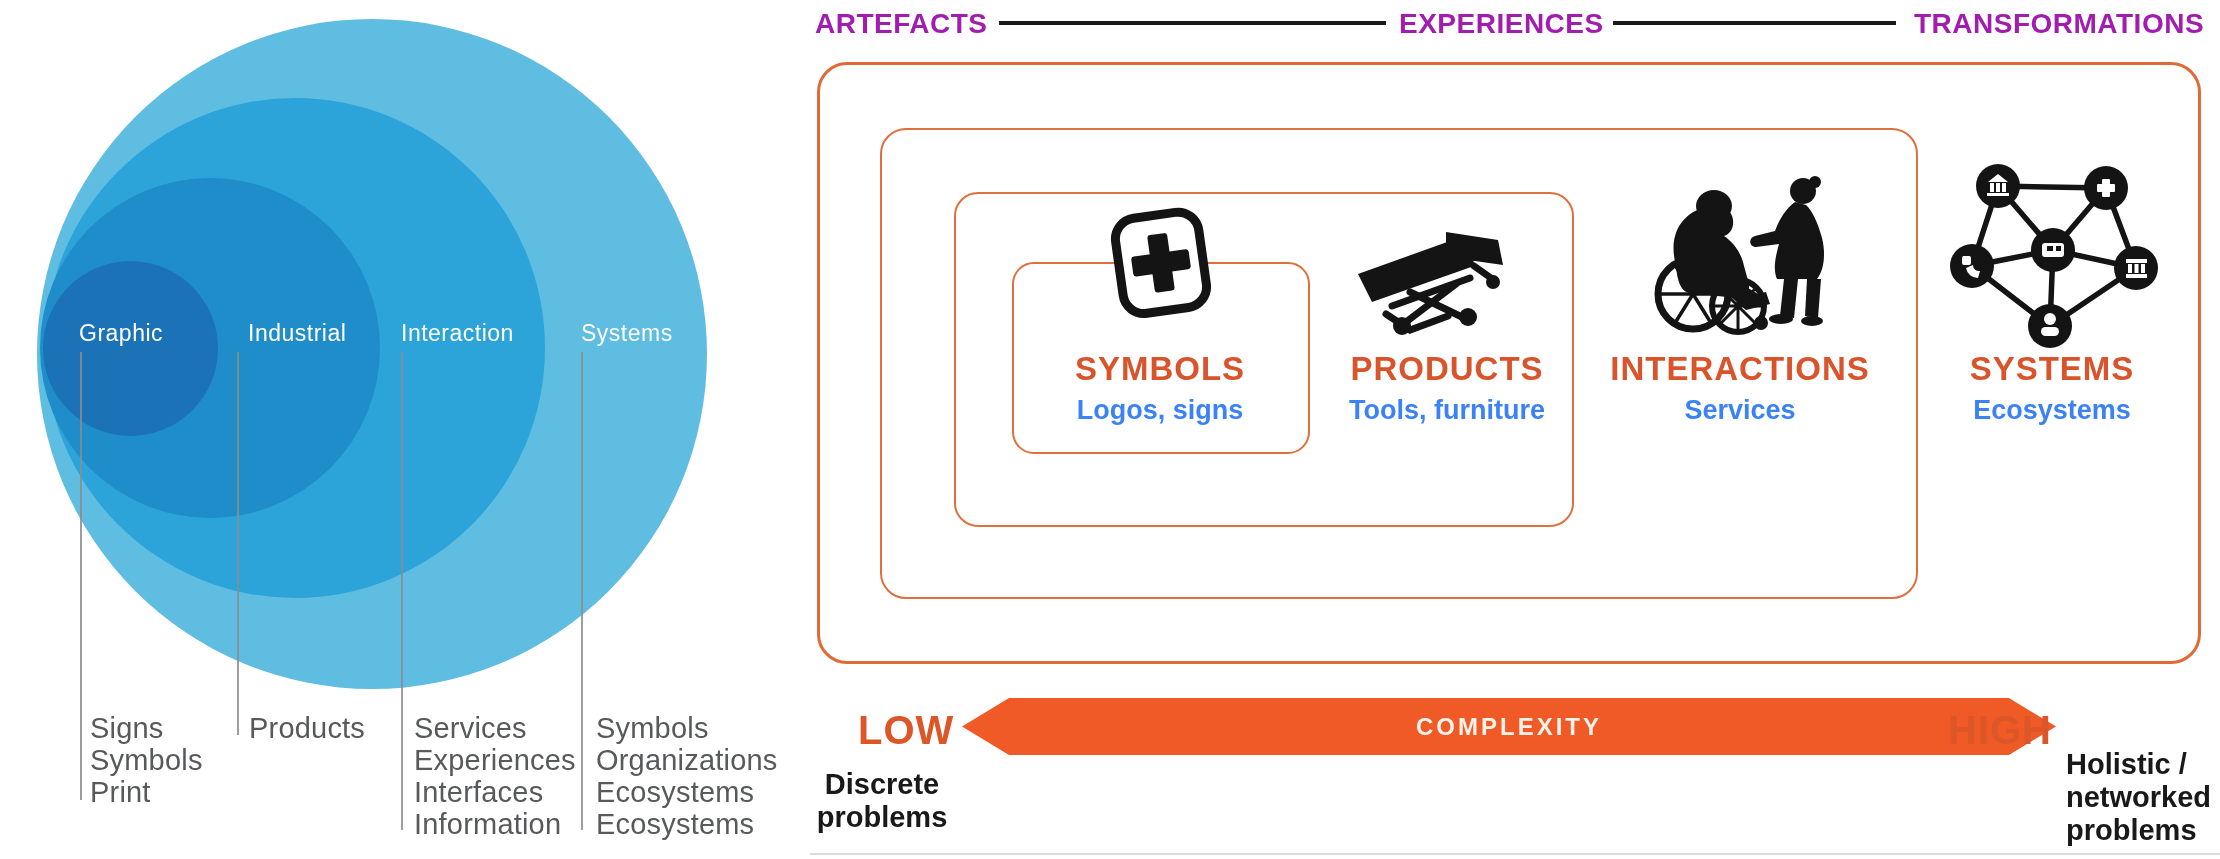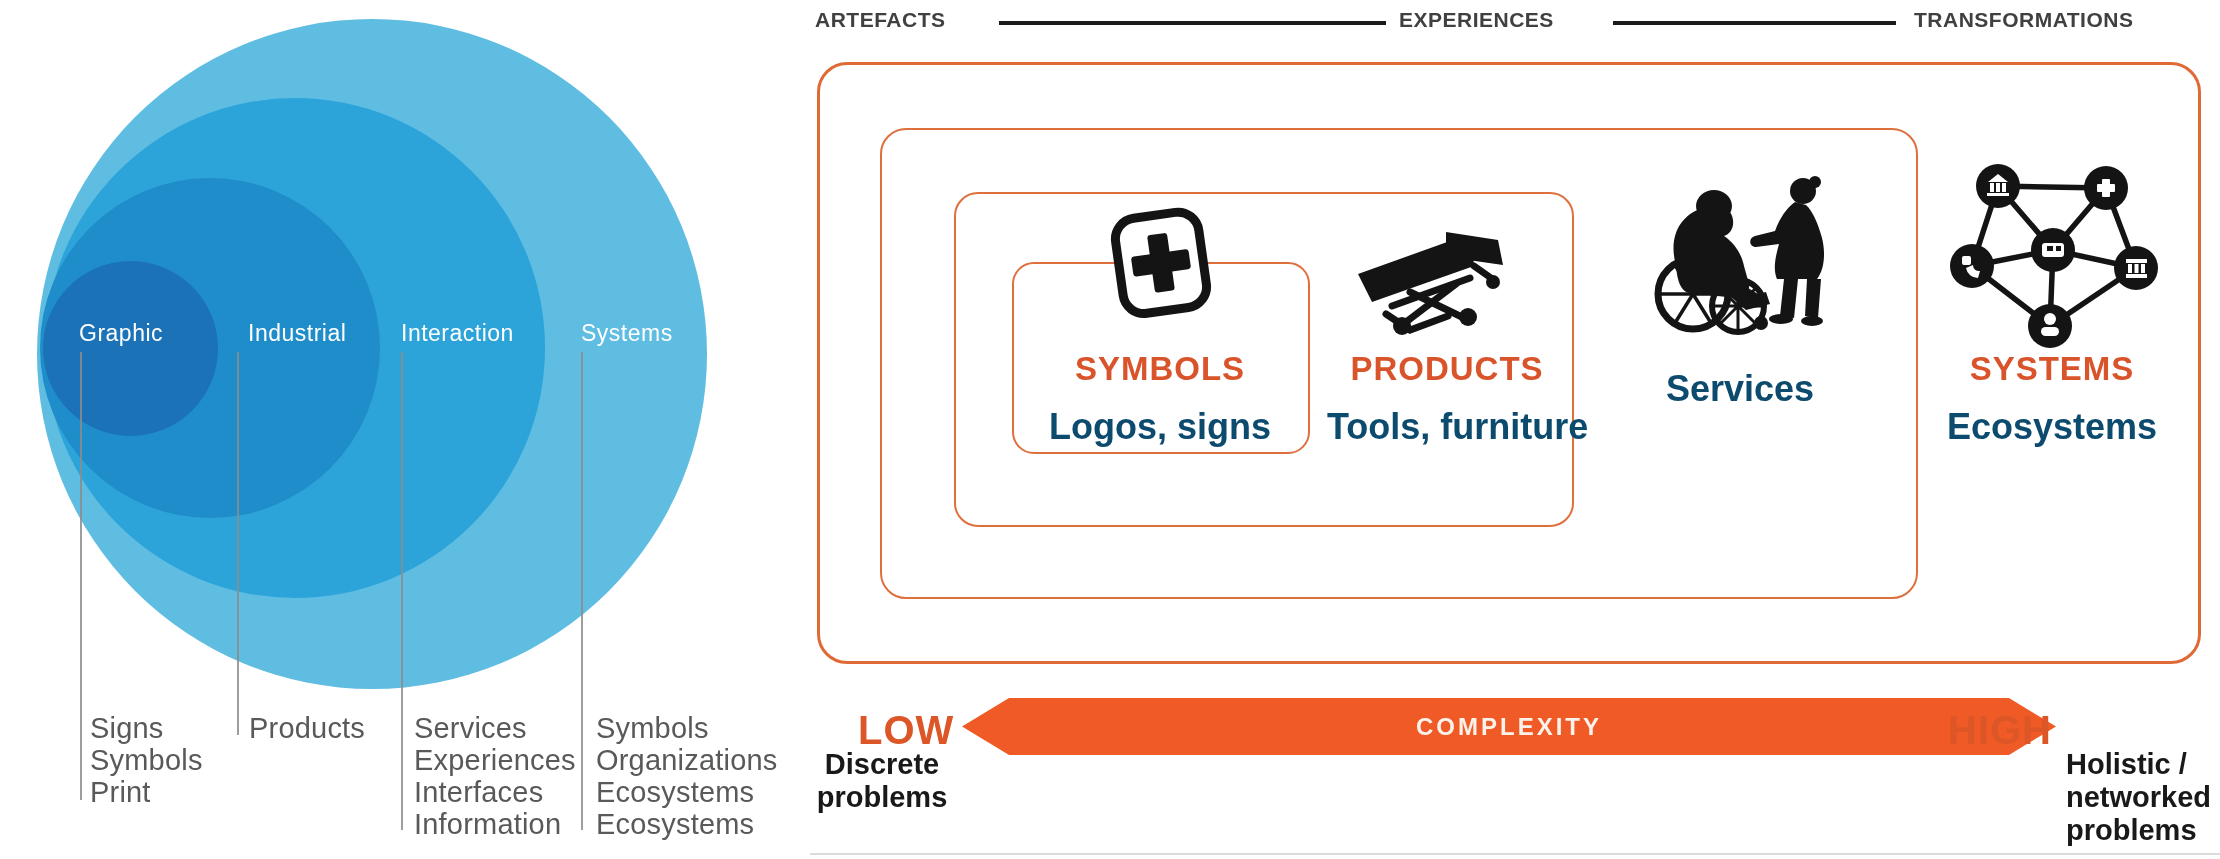--- a/index.html
+++ b/index.html
@@ -13,33 +13,33 @@
     position:absolute;top:320px;color:#ffffff;font-size:23px;font-weight:500;
     letter-spacing:.5px;white-space:nowrap;
   }
   .vline{position:absolute;width:2px;background:#8c8c8c;opacity:.85;}
   .list-col{
     position:absolute;top:712px;color:#58595b;font-size:29px;line-height:32px;
     font-weight:500;letter-spacing:.2px;white-space:nowrap;
   }
   
   .hdr-label{
-    position:absolute;top:8px;color:#404040;font-size:21px;font-weight:800;
+    position:absolute;top:8px;color:#a21caf;font-size:28px;font-weight:800;
     letter-spacing:.5px;white-space:nowrap;
   }
   .hdr-line{position:absolute;top:21px;height:4px;background:#1b1b1b;}
   .obox{position:absolute;background:transparent;}
   .obox.b1{border:3px solid #df6a36;border-radius:30px;}
   .obox.b2,.obox.b3,.obox.b4{border:2.5px solid #de703e;}
   .obox.b2{border-radius:26px;}
   .obox.b3{border-radius:24px;}
   .obox.b4{border-radius:22px;}
   .cat{position:absolute;top:350px;text-align:center;}
   .cat .title{color:#d9542b;font-size:33px;font-weight:700;letter-spacing:1px;white-space:nowrap;}
-  .cat .subtitle{color:#0c4a6e;font-size:36px;font-weight:600;margin-top:18px;white-space:nowrap;}
+  .cat .subtitle{color:#3b82f6;font-size:27px;font-weight:600;margin-top:7px;white-space:nowrap;}
   .icon-wrap{position:absolute;}
   .arrow{
     position:absolute;left:962px;top:698px;width:1094px;height:57px;background:#ef5a26;
     clip-path:polygon(0 50%,4.3% 0,95.7% 0,100% 50%,95.7% 100%,4.3% 100%);
     display:flex;align-items:center;justify-content:center;
   }
   .arrow .arrow-text{color:#fbf3ea;font-size:24px;font-weight:800;letter-spacing:3px;}
   .end-label{position:absolute;top:708px;font-size:40px;font-weight:800;color:#dd5627;letter-spacing:1px;}
   .caption{position:absolute;top:748px;color:#191919;font-size:29px;font-weight:700;line-height:33px;}
   .hairline{position:absolute;left:810px;top:853px;width:1410px;height:2px;background:#dbdbdb;}
@@ -195,34 +195,35 @@
 
     <div class="cat" style="left:1012px;width:296px;">
       <div class="title">SYMBOLS</div>
       <div class="subtitle">Logos, signs</div>
     </div>
     <div class="cat" style="left:1327px;width:240px;">
       <div class="title">PRODUCTS</div>
       <div class="subtitle">Tools, furniture</div>
     </div>
     <div class="cat" style="left:1598px;width:284px;">
+      <div class="title">INTERACTIONS</div>
       <div class="subtitle">Services</div>
     </div>
     <div class="cat" style="left:1932px;width:240px;">
       <div class="title">SYSTEMS</div>
       <div class="subtitle">Ecosystems</div>
     </div>
 
     <div class="arrow">
       <span class="arrow-text">COMPLEXITY</span>
     </div>
     <span class="end-label" style="left:858px;">LOW</span>
     <span class="end-label" style="left:1948px;">HIGH</span>
 
-    <div class="caption" style="left:812px;width:140px;text-align:center;">
+    <div class="caption" style="left:812px;width:140px;text-align:center;margin-top:20px;">
       <div>Discrete</div>
       <div>problems</div>
     </div>
     <div class="caption" style="left:2066px;width:170px;text-align:left;">
       <div>Holistic /</div>
       <div>networked</div>
       <div>problems</div>
     </div>
 
     <div class="hairline"></div>

